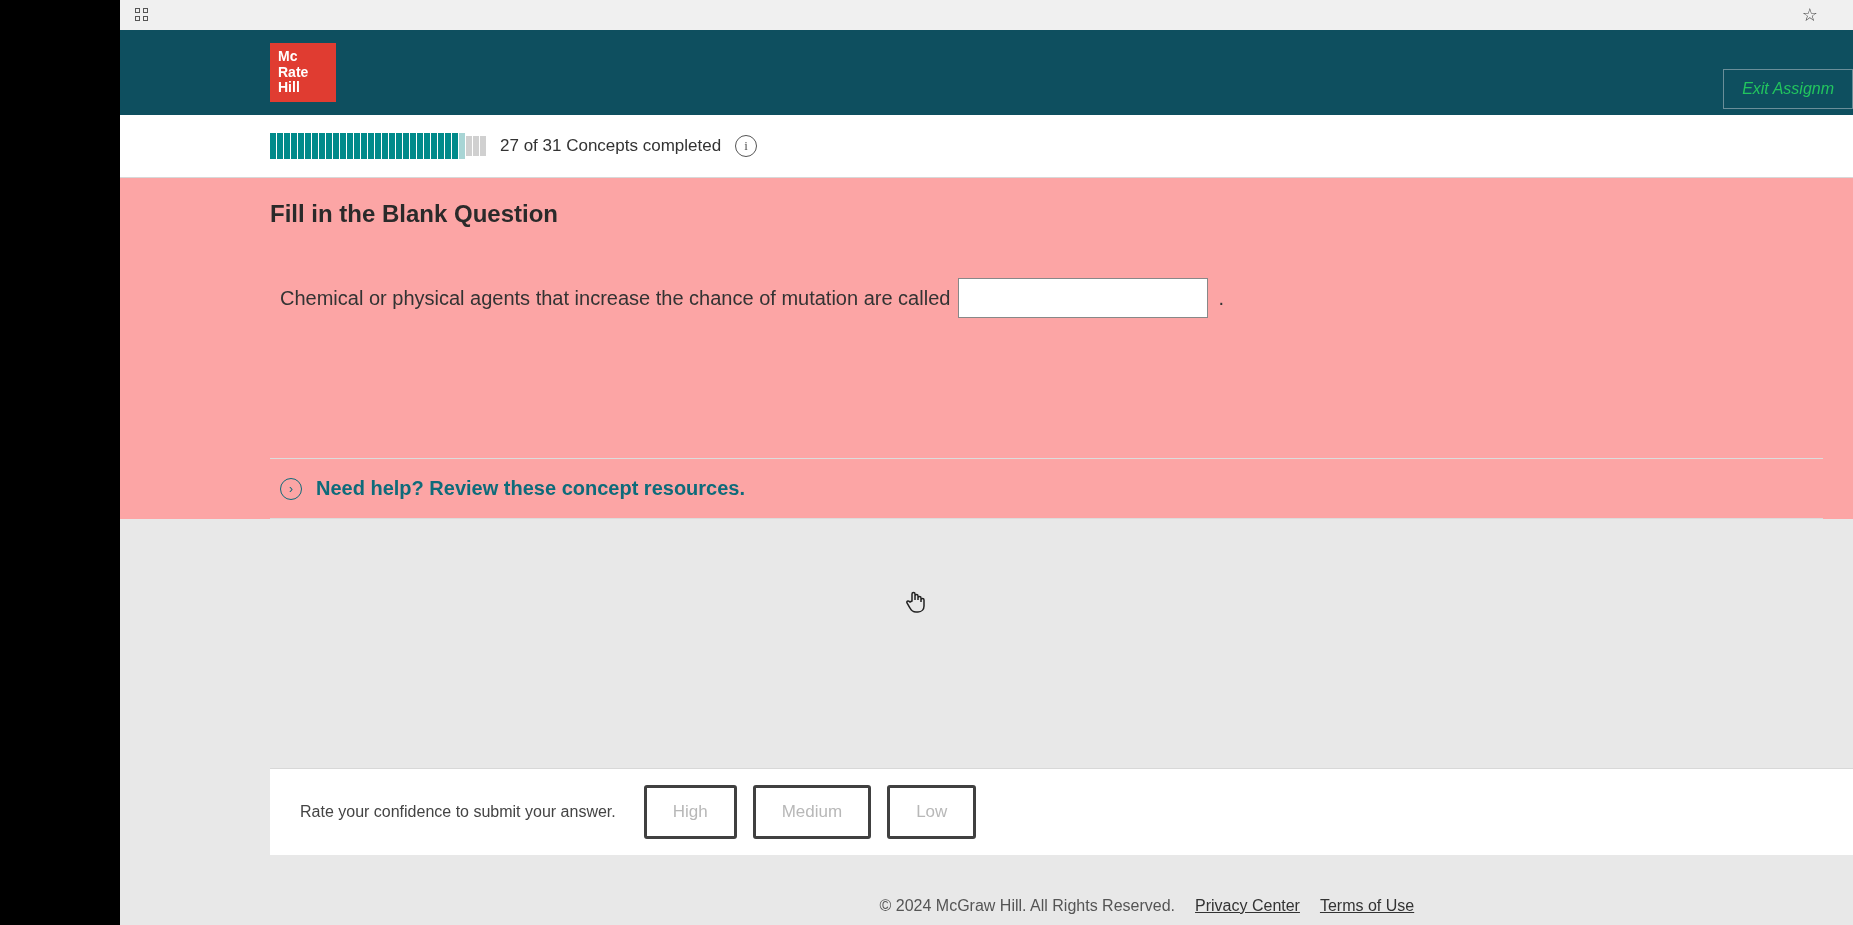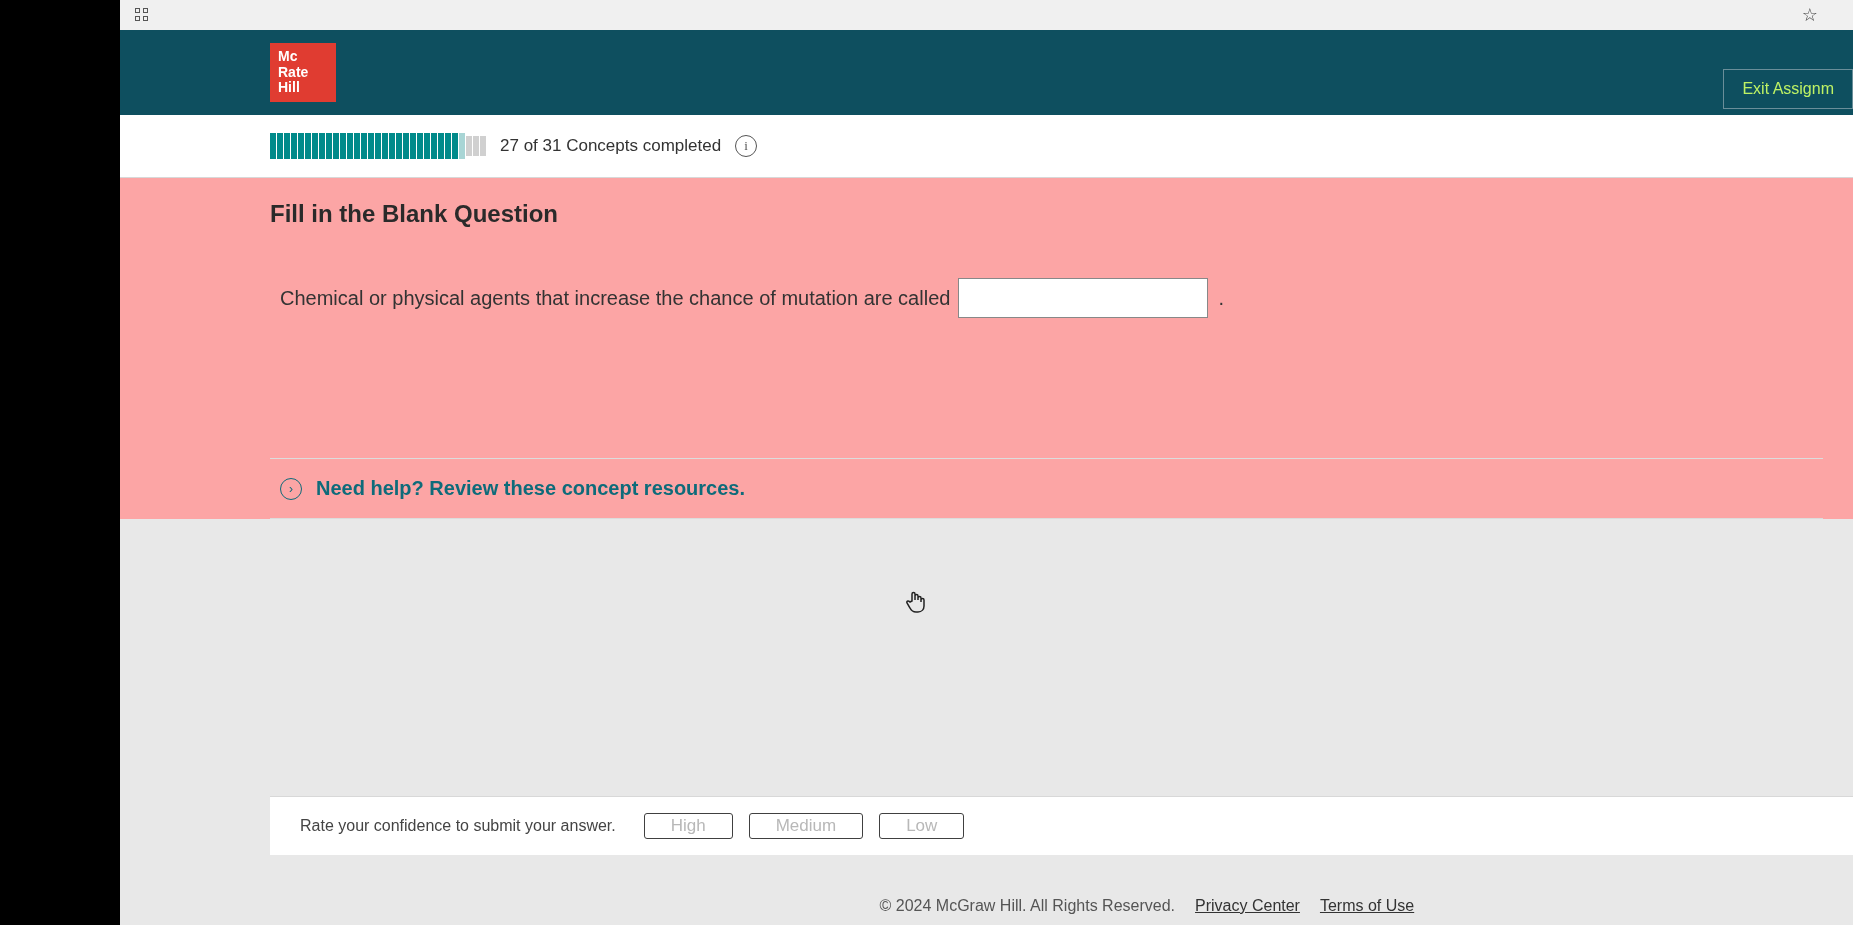--- a/index.html
+++ b/index.html
@@ -61,24 +61,25 @@
   padding: 6px 8px;
   width: 66px;
 }
 .exit-btn {
   position: absolute;
   right: 0;
   top: 50%;
   transform: translateY(-10%);
   background: transparent;
   border: 1px solid #6a8e99;
-  color: #bef264;
+  color: #22c55e;
   padding: 10px 18px;
   font-size: 16px;
   cursor: pointer;
+  font-style: italic;
 }
 .progress-section {
   background: #fff;
   padding: 18px 30px 18px 150px;
   display: flex;
   align-items: center;
   gap: 14px;
   border-bottom: 1px solid #d8d8d8;
 }
 .progress-bar {
@@ -175,24 +176,24 @@
   display: flex;
   align-items: center;
   gap: 16px;
 }
 .confidence-label {
   font-size: 16px;
   color: #444;
   margin-right: 12px;
 }
 .conf-btn {
-  border: 1px solid #404040;
+  border: 3px solid #404040;
   background: #fff;
   color: #b8b8b8;
-  padding: 2px 26px;
+  padding: 14px 26px;
   font-size: 17px;
   border-radius: 3px;
   cursor: pointer;
 }
 .legal {
   position: absolute;
   bottom: 10px;
   left: 50%;
   transform: translateX(-20%);
   font-size: 16px;

